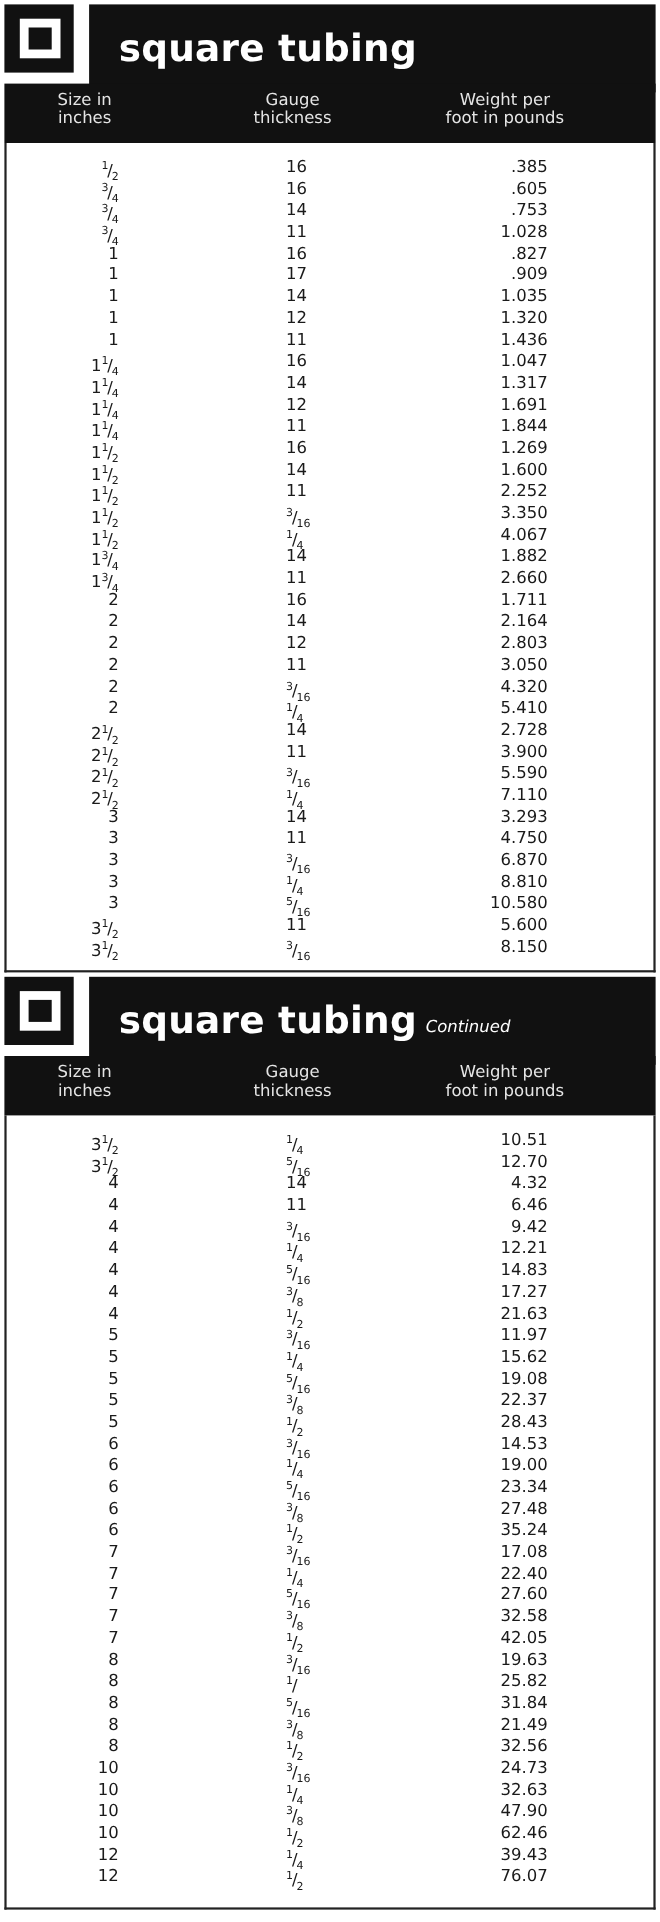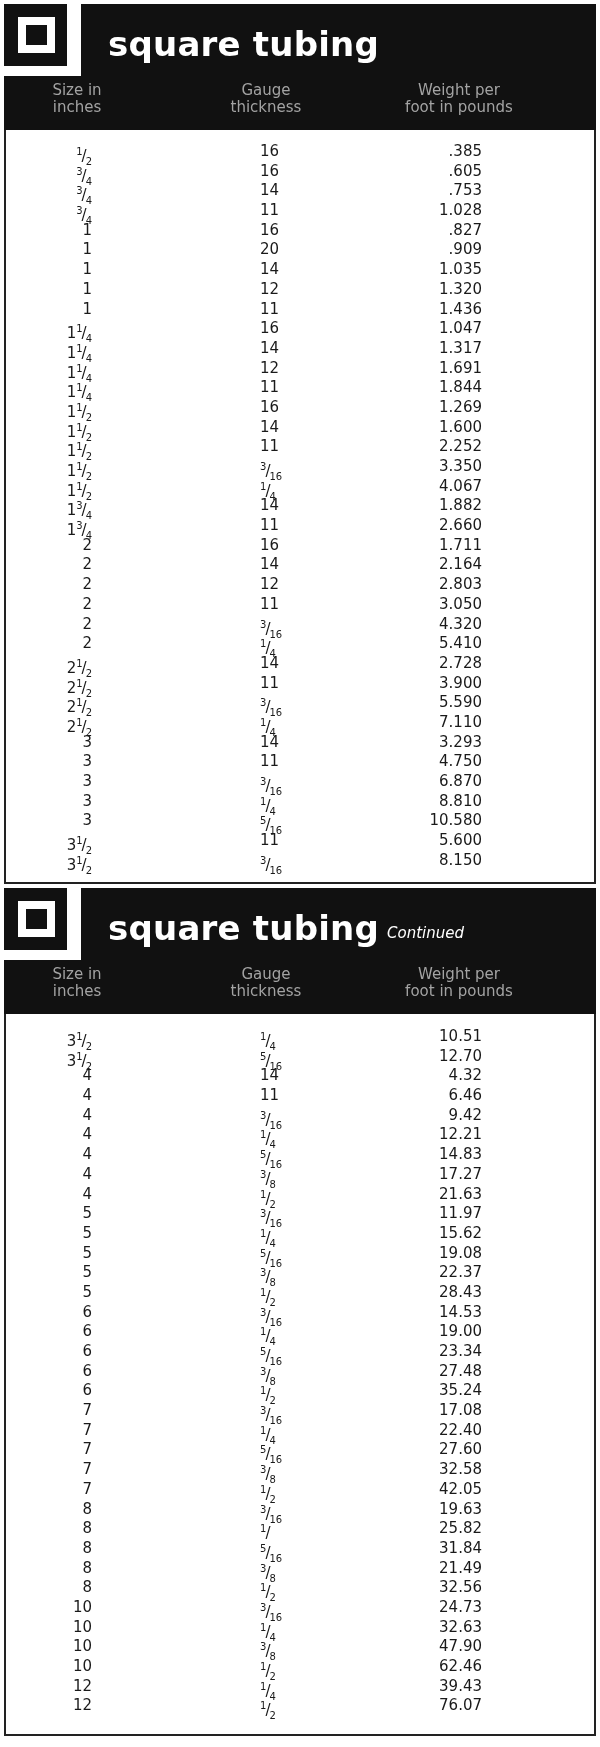--- a/index.html
+++ b/index.html
@@ -33,34 +33,34 @@
   .title-bar .title {
     font-family: "DejaVu Sans", sans-serif;
     font-size: 34px; font-weight: bold; letter-spacing: 0.2px;
     margin-left: 27px;
   }
   .title-bar .subtitle {
     font-size: 15px; font-style: italic; margin-left: 8px; margin-top: 10px; text-align: center;
   }
   .header-bar {
     position: relative; margin-top: 10px; height: 54px;
-    background: #111111; color: #a3a3a3;
+    background: #111111; color: #e5e5e5;
   }
   .header-bar .hcell {
     position: absolute; top: 6px; text-align: center;
     font-size: 15px; line-height: 17px;
   }
   .h-size { left: 38px; width: 70px; }
   .h-gauge { left: 207px; width: 110px; }
   .h-weight { left: 375px; width: 160px; }
   .table-box {
     position: relative; border: 2px solid #222222; border-top: none;
     box-sizing: border-box;
   }
-  .rows { position: absolute; left: 0; right: 16px; }
+  .rows { position: absolute; left: 0; right: 0; }
   .row { position: relative; height: 19.7px; font-size: 15px; line-height: 19.7px; }
   .row .size  { position: absolute; right: 486px; text-align: right; white-space: nowrap; }
   .row .gauge { position: absolute; left: 254px; white-space: nowrap; }
   .row .weight{ position: absolute; right: 96px; text-align: right; white-space: nowrap; }
   .frac { display: inline-block; position: relative; font-size: 15px; }
   .frac .num { font-size: 10px; vertical-align: 6px; }
   .frac .slash { font-size: 15px; margin: 0 -1px; }
   .frac .den { font-size: 10px; vertical-align: -4px; }
 </style>
 </head>
@@ -114,21 +114,21 @@
           <span class="gauge"><span>11</span></span>
           <span class="weight">1.028</span>
         </div>
         <div class="row">
           <span class="size"><span>1</span></span>
           <span class="gauge"><span>16</span></span>
           <span class="weight">.827</span>
         </div>
         <div class="row">
           <span class="size"><span>1</span></span>
-          <span class="gauge"><span>20</span></span>
+          <span class="gauge"><span>17</span></span>
           <span class="weight">.909</span>
         </div>
         <div class="row">
           <span class="size"><span>1</span></span>
           <span class="gauge"><span>14</span></span>
           <span class="weight">1.035</span>
         </div>
         <div class="row">
           <span class="size"><span>1</span></span>
           <span class="gauge"><span>12</span></span>

